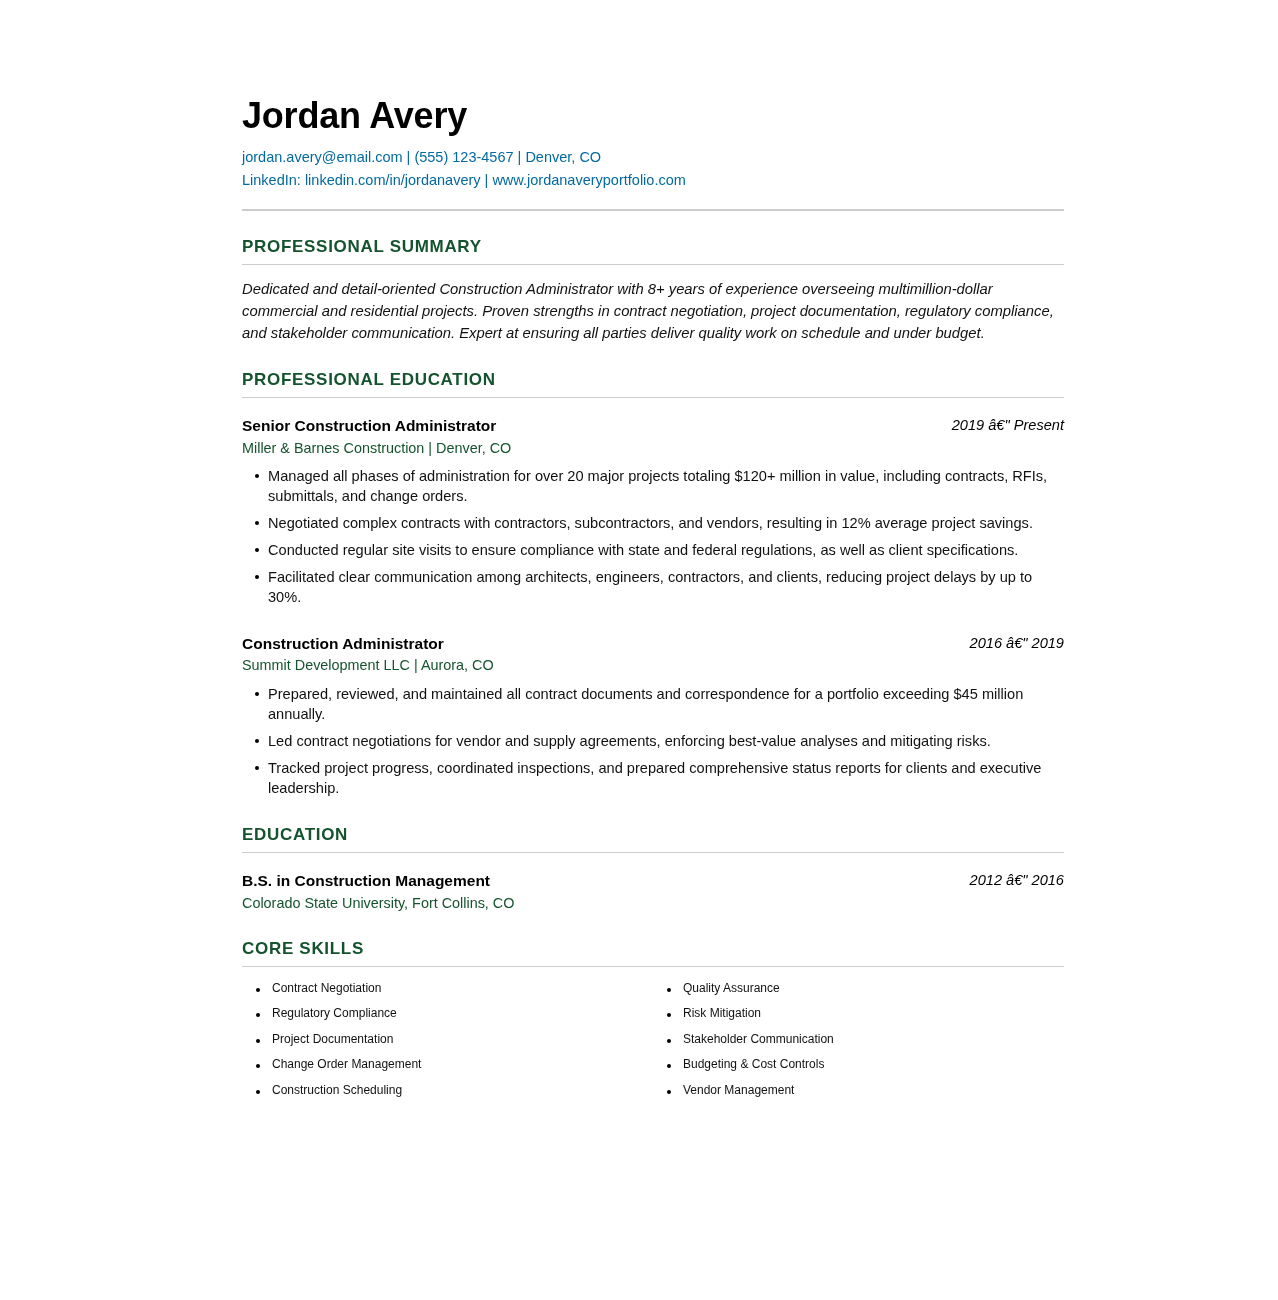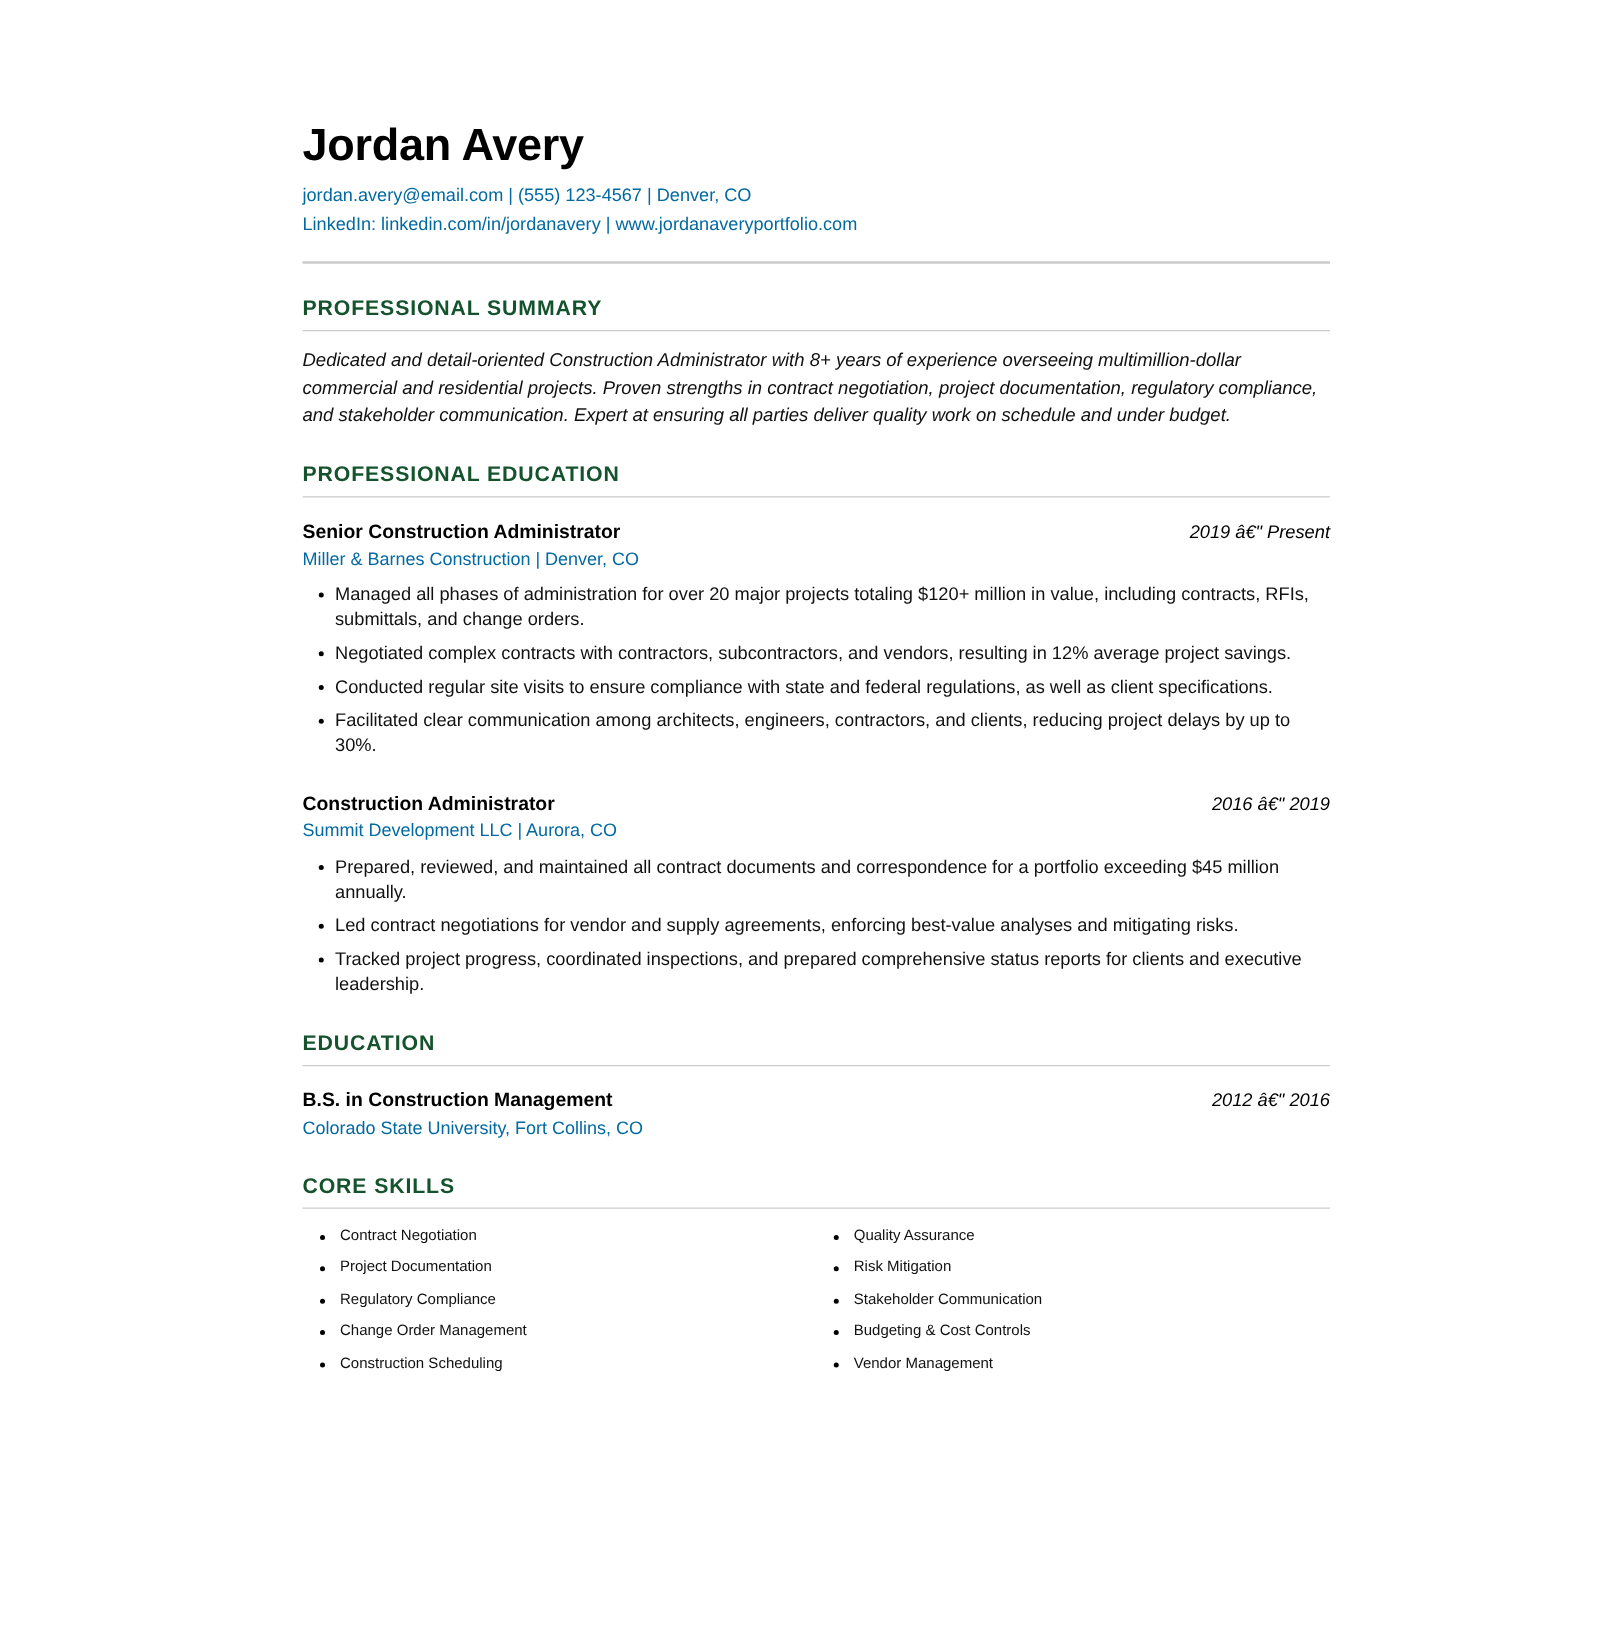--- a/index.html
+++ b/index.html
@@ -84,42 +84,42 @@
   
   .entry {
     margin-top: 18px;
   }
   .entry + .entry {
     margin-top: 26px;
   }
   .entry-head {
     display: flex;
     justify-content: space-between;
-    align-items: center;
+    align-items: flex-start;
     width: 822px;
   }
   .entry-title {
     font-size: 15.5px;
     font-weight: bold;
     line-height: 1.25;
     color: #000;
   }
   .entry-dates {
     font-size: 14.6px;
     font-style: italic;
     line-height: 1.25;
     color: #000;
     white-space: nowrap;
     padding-left: 16px;
   }
   .entry-org {
     font-size: 14.4px;
     line-height: 1.4;
     margin-top: 2px;
-    color: #0369a1;
+    color: #14532d;
   }
 
   ul.bullets {
     list-style: none;
     margin: 8px 0 0 0;
     padding: 0;
   }
   ul.bullets > li {
     position: relative;
     padding-left: 26px;
@@ -243,22 +243,22 @@
     </div>
 
     <div class="section">
       <h2 class="section-title">CORE SKILLS</h2>
       <hr class="section-rule">
 
       <div class="skills-wrap">
         <div class="skills-col">
           <ul>
             <li>Contract Negotiation</li>
+            <li>Regulatory Compliance</li>
             <li>Project Documentation</li>
-            <li>Regulatory Compliance</li>
             <li>Change Order Management</li>
             <li>Construction Scheduling</li>
           </ul>
         </div>
         <div class="skills-col">
           <ul>
             <li>Quality Assurance</li>
             <li>Risk Mitigation</li>
             <li>Stakeholder Communication</li>
             <li>Budgeting &amp; Cost Controls</li>

